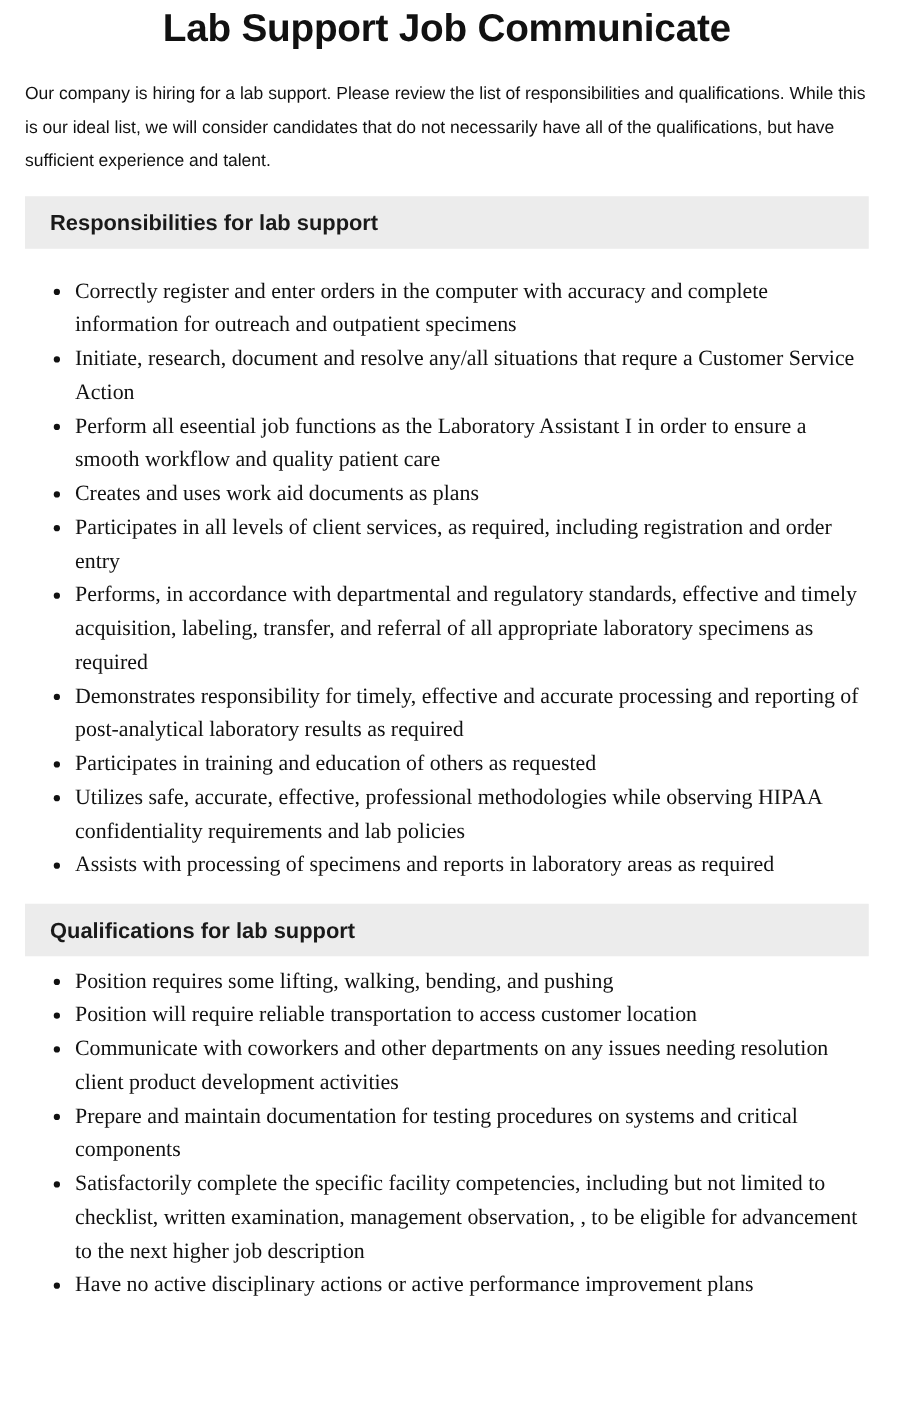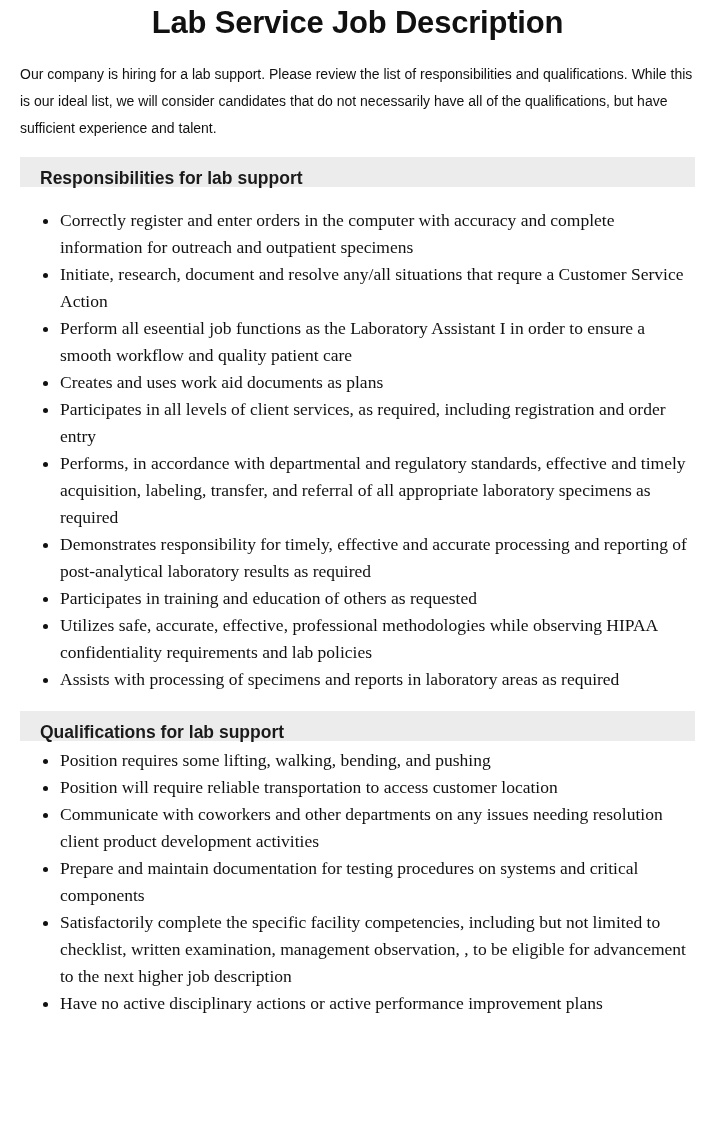--- a/index.html
+++ b/index.html
@@ -14,40 +14,40 @@
     text-align: center;
     font-size: 31px; font-weight: bold;
     line-height: 42px; letter-spacing: -0.2px;
   }
   .intro {
     margin: 17px 0 0 0;
     font-size: 14px; line-height: 27px;
   }
   .section-header {
     background: #ececec;
-    height: 30px; line-height: 42px;
+    height: 42px; line-height: 42px;
     padding-left: 20px;
     font-size: 17.5px; font-weight: bold;
     color: #1a1a1a;
   }
   .resp-header { margin-top: 15px; }
   .qual-header { margin-top: 18px; }
   ul {
     margin: 0; padding-left: 40px;
     font-size: 17.5px; line-height: 27px;
   }
   ul.resp { margin-top: 20px; }
   ul.qual { margin-top: 6px; }
   li { margin: 0; font-family: Liberation Serif, serif; }
 </style>
 </head>
 <body>
 
 <div class="page">
-  <h1>Lab Service Job Description</h1>
+  <h1>Lab Support Job Communicate</h1>
   <p class="intro">Our company is hiring for a lab support. Please review the list of responsibilities and qualifications. While this is our ideal list, we will consider candidates that do not necessarily have all of the qualifications, but have sufficient experience and talent.</p>
 
   <div class="section-header resp-header">Responsibilities for lab support</div>
   <ul class="resp">
     <li>Correctly register and enter orders in the computer with accuracy and complete information for outreach and outpatient specimens</li>
     <li>Initiate, research, document and resolve any/all situations that requre a Customer Service Action</li>
     <li>Perform all eseential job functions as the Laboratory Assistant I in order to ensure a smooth workflow and quality patient care</li>
     <li>Creates and uses work aid documents as plans</li>
     <li>Participates in all levels of client services, as required, including registration and order entry</li>
     <li>Performs, in accordance with departmental and regulatory standards, effective and timely acquisition, labeling, transfer, and referral of all appropriate laboratory specimens as required</li>

